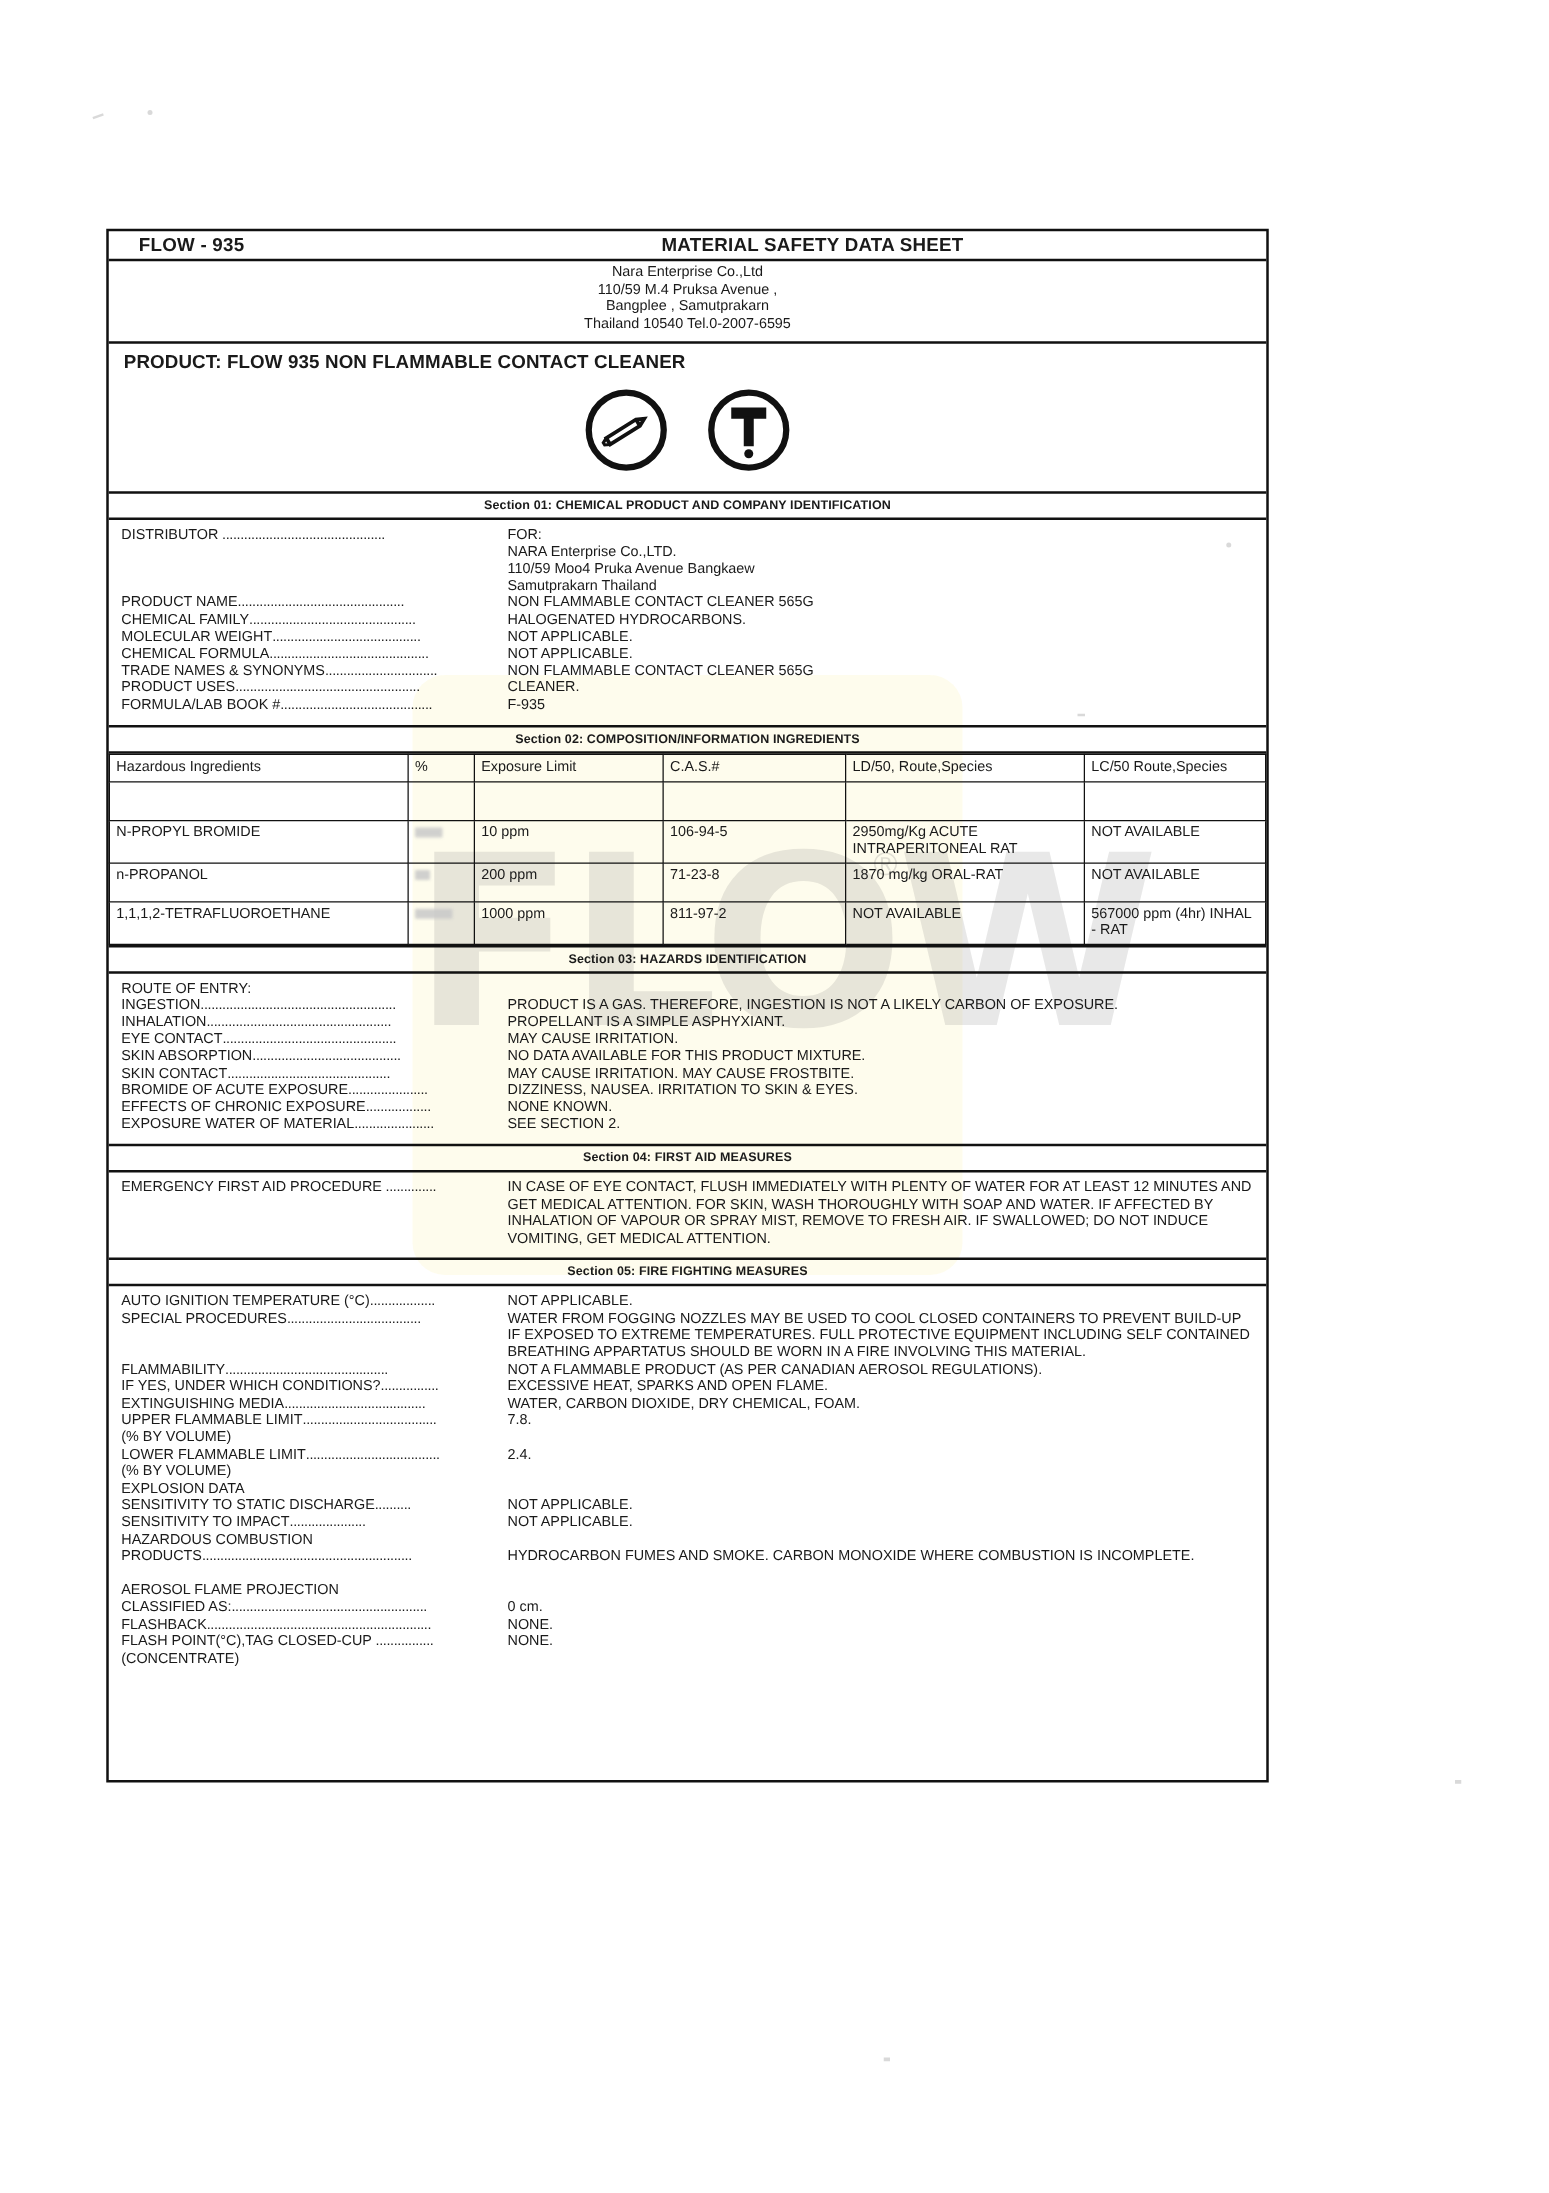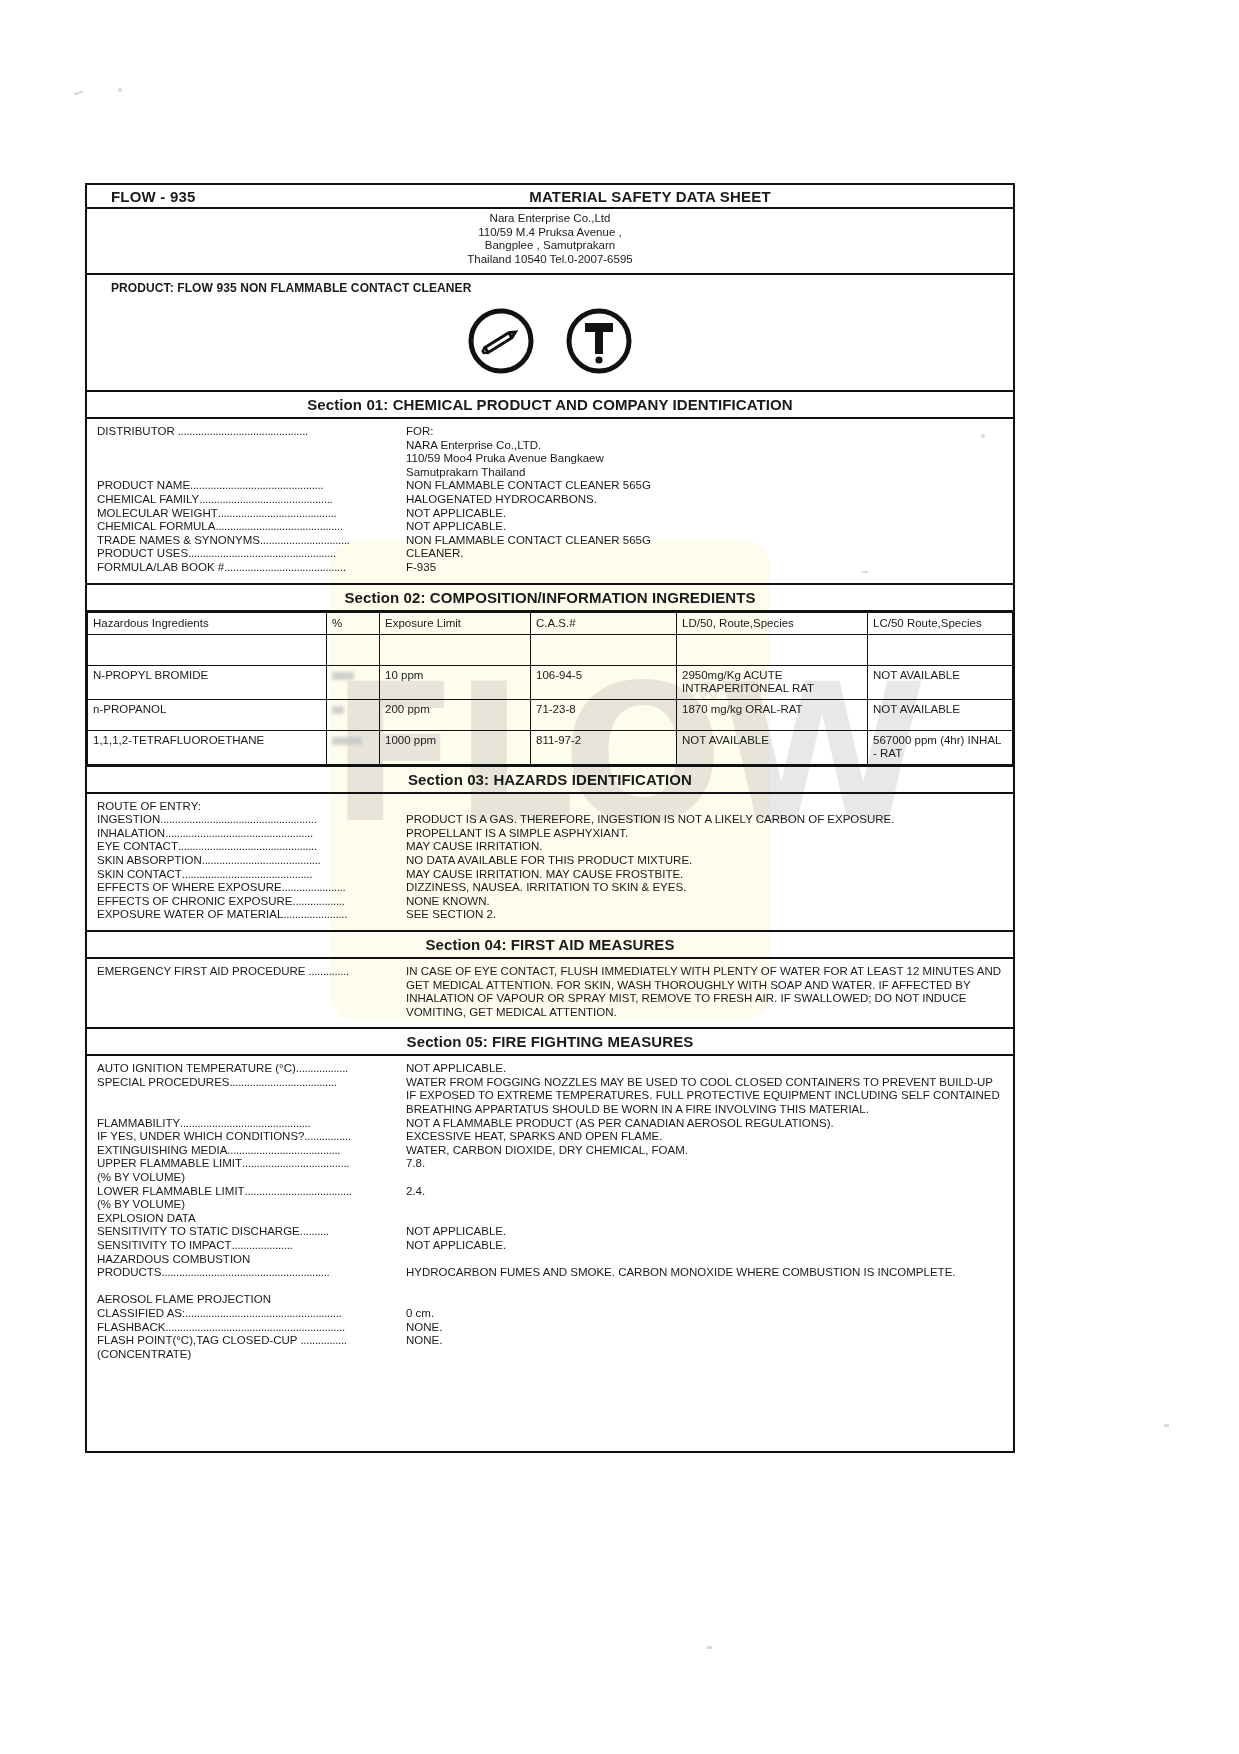--- a/index.html
+++ b/index.html
@@ -107,38 +107,38 @@
   }
 
   .company {
     text-align: center;
     padding: 3px 0 7px 0;
     font-size: 11.5px;
     line-height: 13.5px;
   }
 
   .product-line {
-    padding: 6px 0 5px 24px;
-    font-size: 12px;
+    padding: 6px 0 5px 12px;
+    font-size: 15px;
     font-weight: bold;
     letter-spacing: .1px;
   }
 
   .symbols {
     display: flex;
     justify-content: center;
     align-items: center;
     gap: 28px;
     padding: 6px 0 14px 0;
   }
 
   
   .sec-title {
     text-align: center;
-    font-size: 15px;
+    font-size: 10px;
     font-weight: bold;
     padding: 4px 0 4px 0;
     border-bottom: 2px solid #111;
     letter-spacing: .1px;
   }
 
   
   .block { padding: 6px 10px 8px 10px; font-size: 11.5px; line-height: 13.6px; }
   .dl { width: 100%; border-collapse: collapse; }
   .dl td { vertical-align: top; padding: 0; font-size: 11.5px; line-height: 13.6px; }
@@ -354,21 +354,21 @@
         </tr>
         <tr>
           <td class="k"><span>SKIN ABSORPTION</span><span class="dots">.........................................</span></td>
           <td class="v">NO DATA AVAILABLE FOR THIS PRODUCT MIXTURE.</td>
         </tr>
         <tr>
           <td class="k"><span>SKIN CONTACT</span><span class="dots">.............................................</span></td>
           <td class="v">MAY CAUSE IRRITATION. MAY CAUSE FROSTBITE.</td>
         </tr>
         <tr>
-          <td class="k"><span>EFFECTS OF WHERE EXPOSURE</span><span class="dots">......................</span></td>
+          <td class="k"><span>BROMIDE OF ACUTE EXPOSURE</span><span class="dots">......................</span></td>
           <td class="v">DIZZINESS, NAUSEA. IRRITATION TO SKIN &amp; EYES.</td>
         </tr>
         <tr>
           <td class="k"><span>EFFECTS OF CHRONIC EXPOSURE</span><span class="dots">..................</span></td>
           <td class="v">NONE KNOWN.</td>
         </tr>
         <tr>
           <td class="k"><span>EXPOSURE WATER OF MATERIAL</span><span class="dots">......................</span></td>
           <td class="v">SEE SECTION 2.</td>
         </tr>

